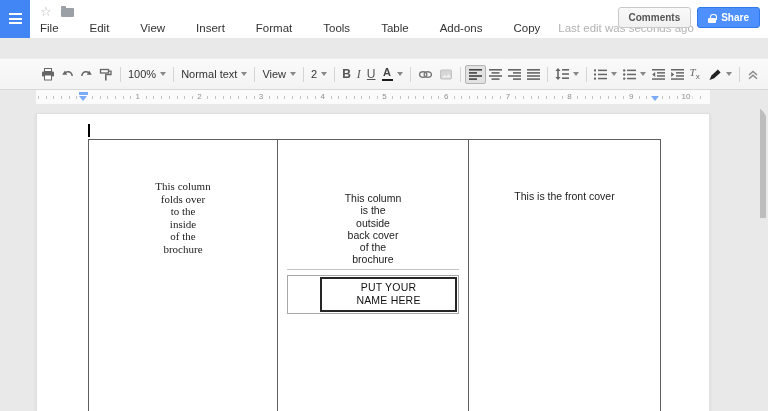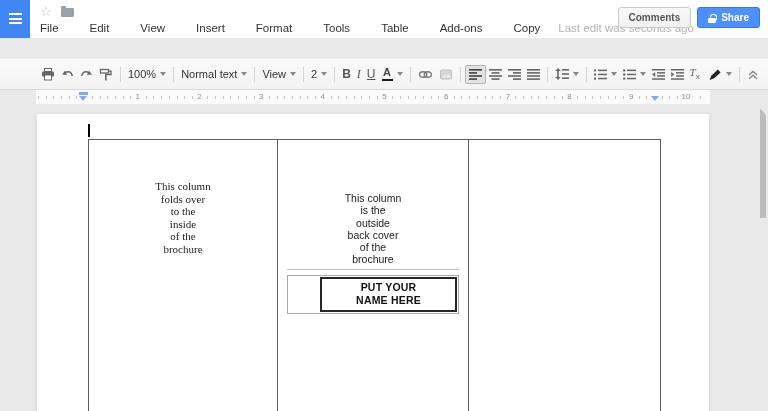--- a/index.html
+++ b/index.html
@@ -67,21 +67,21 @@
   .cell-2 { width:191px; }
   .cell-3 { width:192px; }
   .doc-text { white-space:pre-line; text-align:center; }
   .serif-text { font-family:"Liberation Serif",serif; font-size:11px; line-height:12.5px; color:#222; padding-top:40px; }
   .sans-text { font-family:"Liberation Sans",sans-serif; font-size:10.5px; line-height:12.3px; color:#222; }
   .cell-2 .sans-text { padding-top:52px; }
   .cell-3 .front-cover { padding-top:50px; }
   .cell-3 .picture-here { margin-top:138px; }
   .cell-hr { border:none; border-top:1px solid #c4c4c4; margin:3px 9px 0; }
   .name-box-outer { margin:5px 9px 0; border:1px solid #a8a8a8; padding:1px; }
-  .name-box-inner { border:2px solid #262626; padding:2px 2px 3px; font-size:10.5px; font-weight:bold; line-height:13px; letter-spacing:0.2px; text-align:center; white-space:pre-line; color:#111;margin-left:31px; }
+  .name-box-inner { border:2px solid #262626; padding:2px 2px 3px; font-size:10.5px; font-weight:normal; line-height:13px; letter-spacing:0.2px; text-align:center; white-space:pre-line; color:#111;margin-left:31px; }
 
   .scroll-thumb { position:absolute; right:2px; top:4px; width:6px; height:110px; background:#bdbdbd; cursor:pointer; }
 
   .explore-btn { position:absolute; right:22px; bottom:9px; width:28px; height:28px; background:#fff; border-radius:2px; box-shadow:0 1px 3px rgba(0,0,0,0.3); display:flex; align-items:center; justify-content:center; cursor:pointer; }
   .explore-glyph { position:relative; width:15px; height:15px; background:#5f6368; border-radius:3px; }
   .explore-glyph::before { content:""; position:absolute; left:3px; top:6.5px; width:9px; height:2px; background:#e8eaed; }
   .explore-glyph::after { content:""; position:absolute; left:6.5px; top:3px; width:2px; height:9px; background:#e8eaed; }
 </style>
 </head>
 <body>
@@ -375,20 +375,21 @@
 of the
 brochure</div>
         <hr class="cell-hr">
         <div class="name-box-outer">
           <div class="name-box-inner">PUT YOUR
 NAME HERE</div>
         </div>
       </div>
 
       <div class="cell cell-3">
+        <div class="doc-text sans-text front-cover">This is the front cover</div>
       </div>
     </div>
   </div>
 
   <div class="scroll-thumb"></div>
   <div class="explore-btn">
     <span class="explore-glyph"></span>
   </div>
 </div>
 

